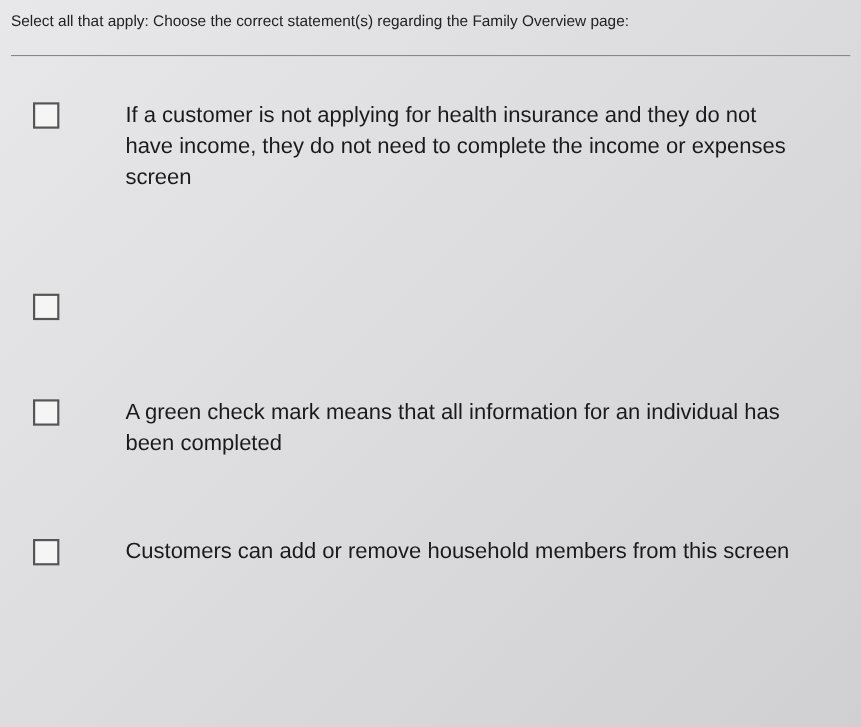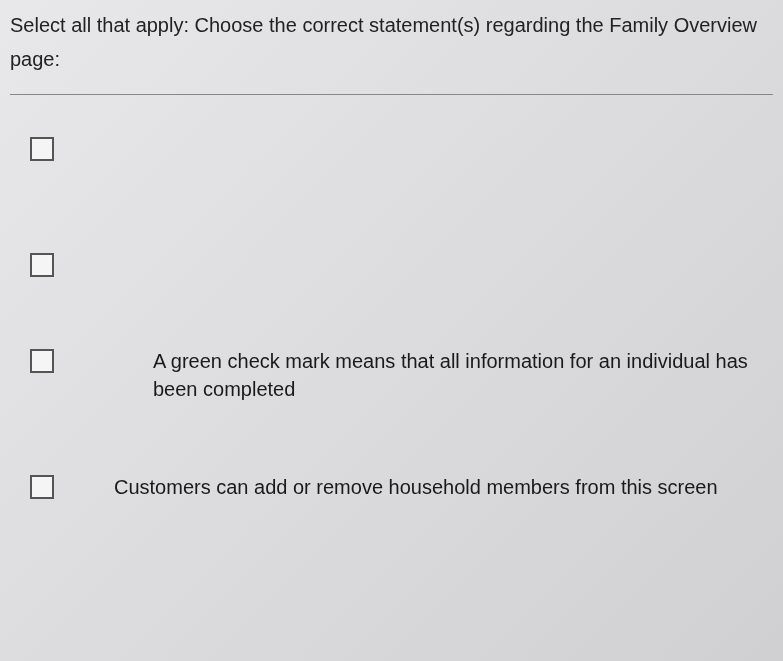--- a/index.html
+++ b/index.html
@@ -10,43 +10,43 @@
     body {
       width: 783px;
       height: 661px;
       background: linear-gradient(135deg, #e8e8ea 0%, #dcdcde 50%, #d0d0d2 100%);
       font-family: Arial, Helvetica, sans-serif;
       color: #1a1a1a;
       padding: 8px 10px;
       overflow: hidden;
     }
     .question-text {
-      font-size: 20px;
+      font-size: 14px;
       line-height: 1.7;
       color: #222;
       font-weight: 400;
       margin-bottom: 18px;
     }
     .divider {
       border: none;
       border-top: 1px solid #888;
       margin-bottom: 40px;
     }
     .options {
       padding-left: 20px;
     }
     .option-row {
       display: flex;
       align-items: flex-start;
       margin-bottom: 70px;
     }
     .option-row:nth-child(1) { margin-bottom: 90px; }
     .option-row:nth-child(2) { margin-bottom: 70px; }
-    .option-row:nth-child(3) { margin-bottom: 70px; justify-content: space-between; }
-    .option-row:last-child { margin-bottom: 0; }
+    .option-row:nth-child(3) { margin-bottom: 70px; }
+    .option-row:last-child { margin-bottom: 0; align-items: center; }
     .checkbox {
       width: 24px;
       height: 24px;
       border: 2px solid #555;
       background: #f5f5f5;
       flex-shrink: 0;
       margin-top: 2px;
       cursor: pointer;
     }
     .option-text {
@@ -60,20 +60,21 @@
 </head>
 <body>
 
 <div class="question-text">Select all that apply: Choose the correct statement(s) regarding the Family Overview page:</div>
 
 <hr class="divider">
 
 <div class="options">
   <div class="option-row">
     <div class="checkbox"></div>
+    <div class="option-text">If a customer is not applying for health insurance and they do not have income, they do not need to complete the income or expenses screen</div>
   </div>
   <div class="option-row">
     <div class="checkbox"></div>
   </div>
   <div class="option-row">
     <div class="checkbox"></div>
     <div class="option-text">A green check mark means that all information for an individual has been completed</div>
   </div>
   <div class="option-row">
     <div class="checkbox"></div>

